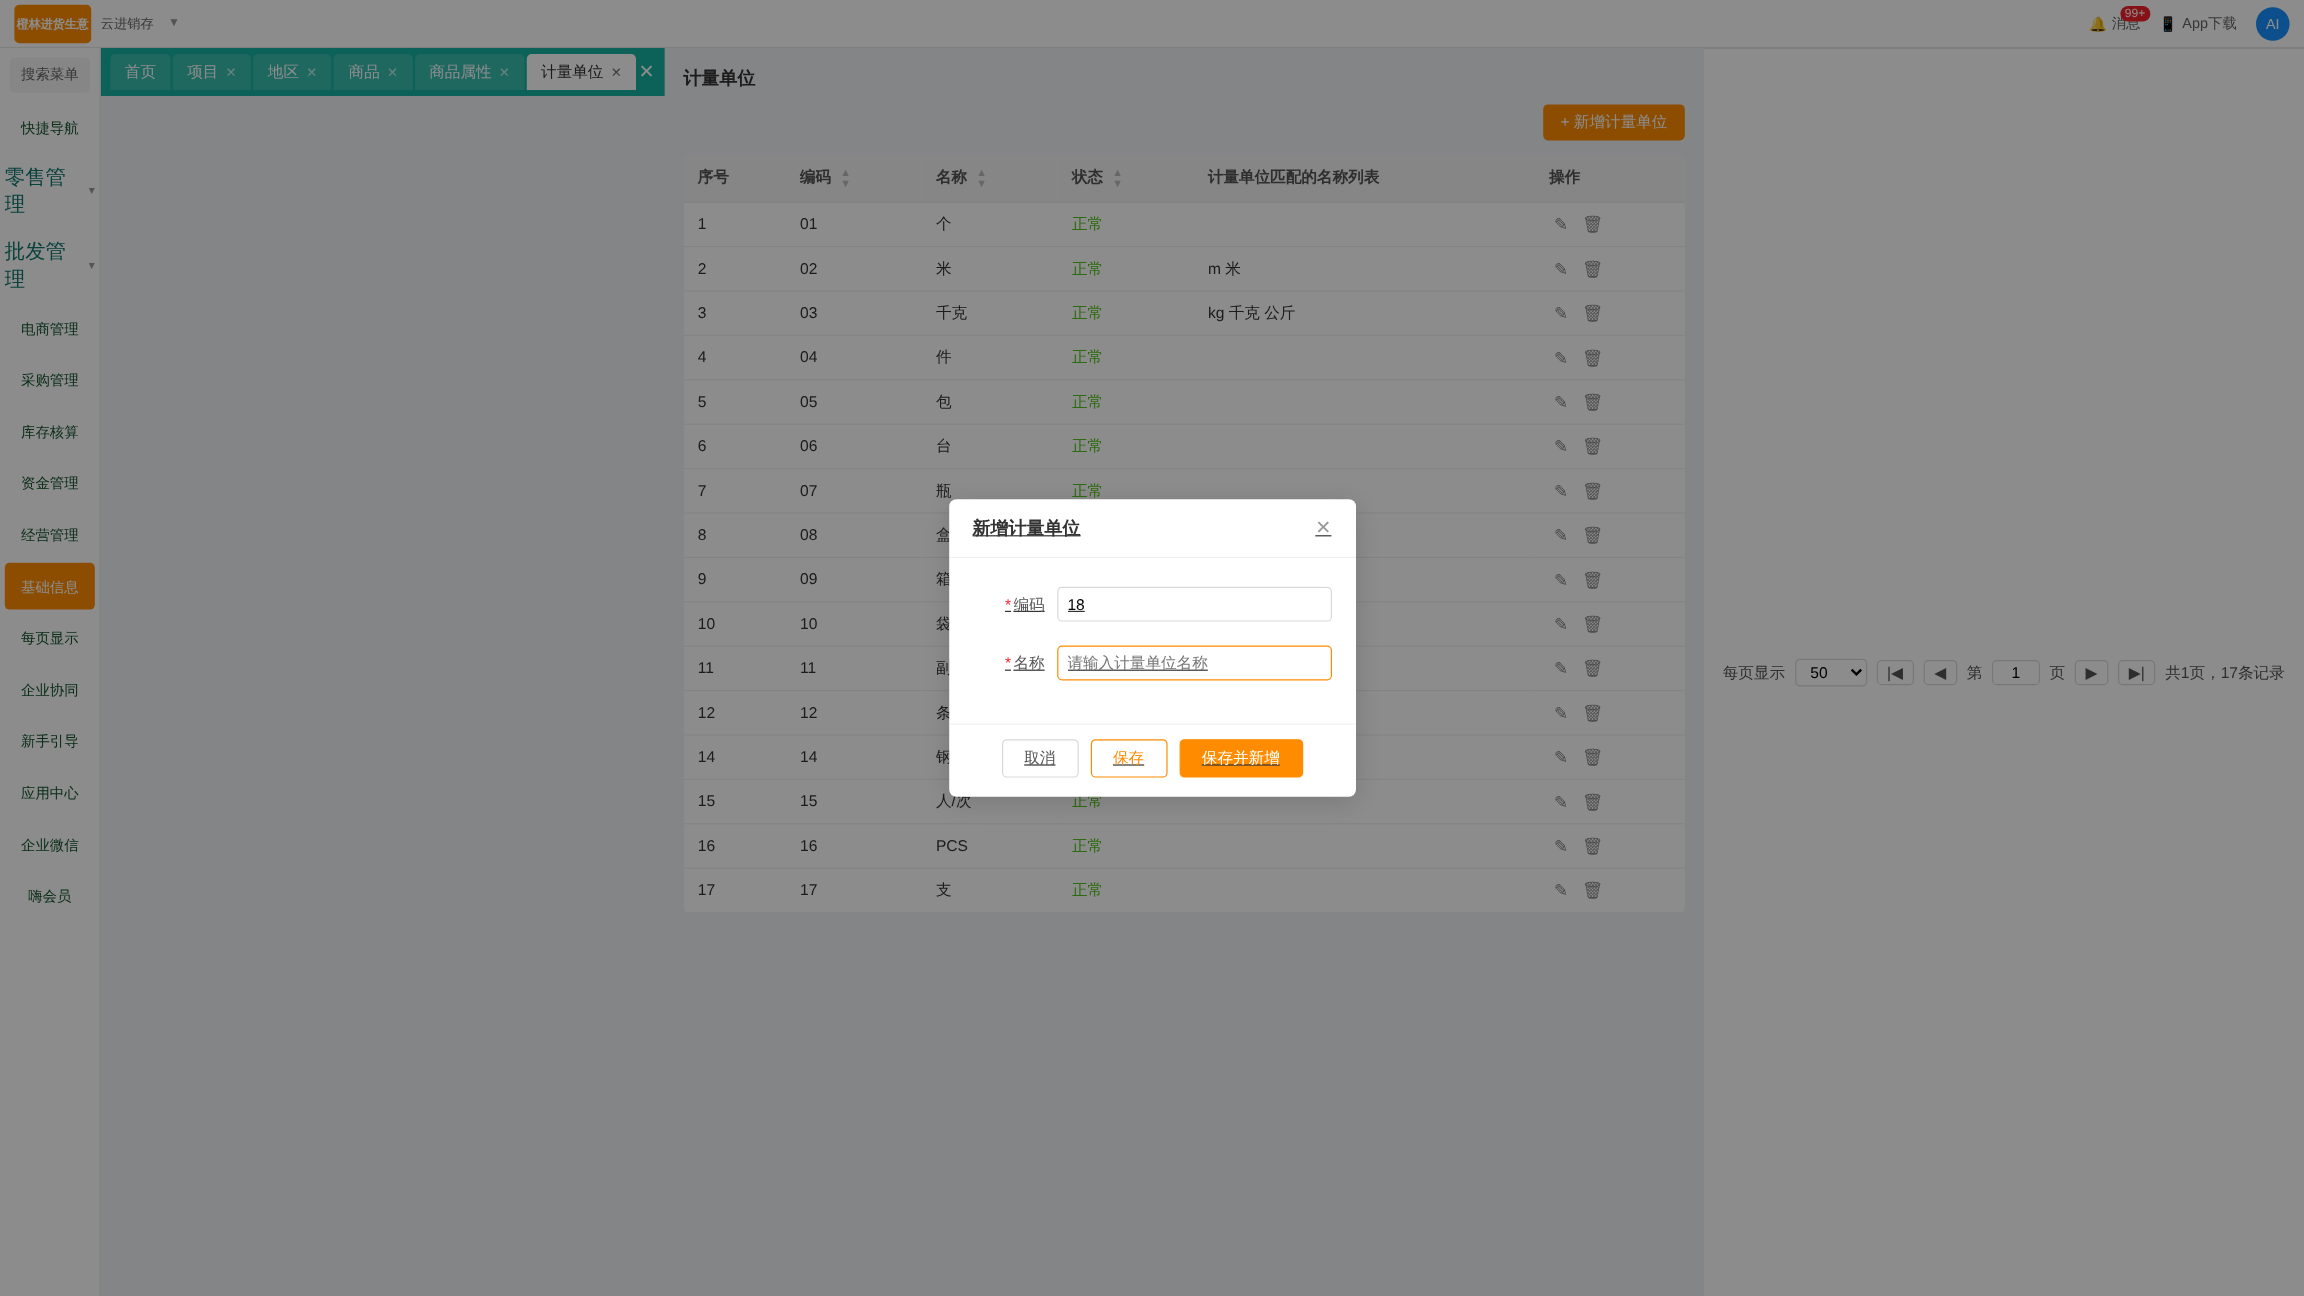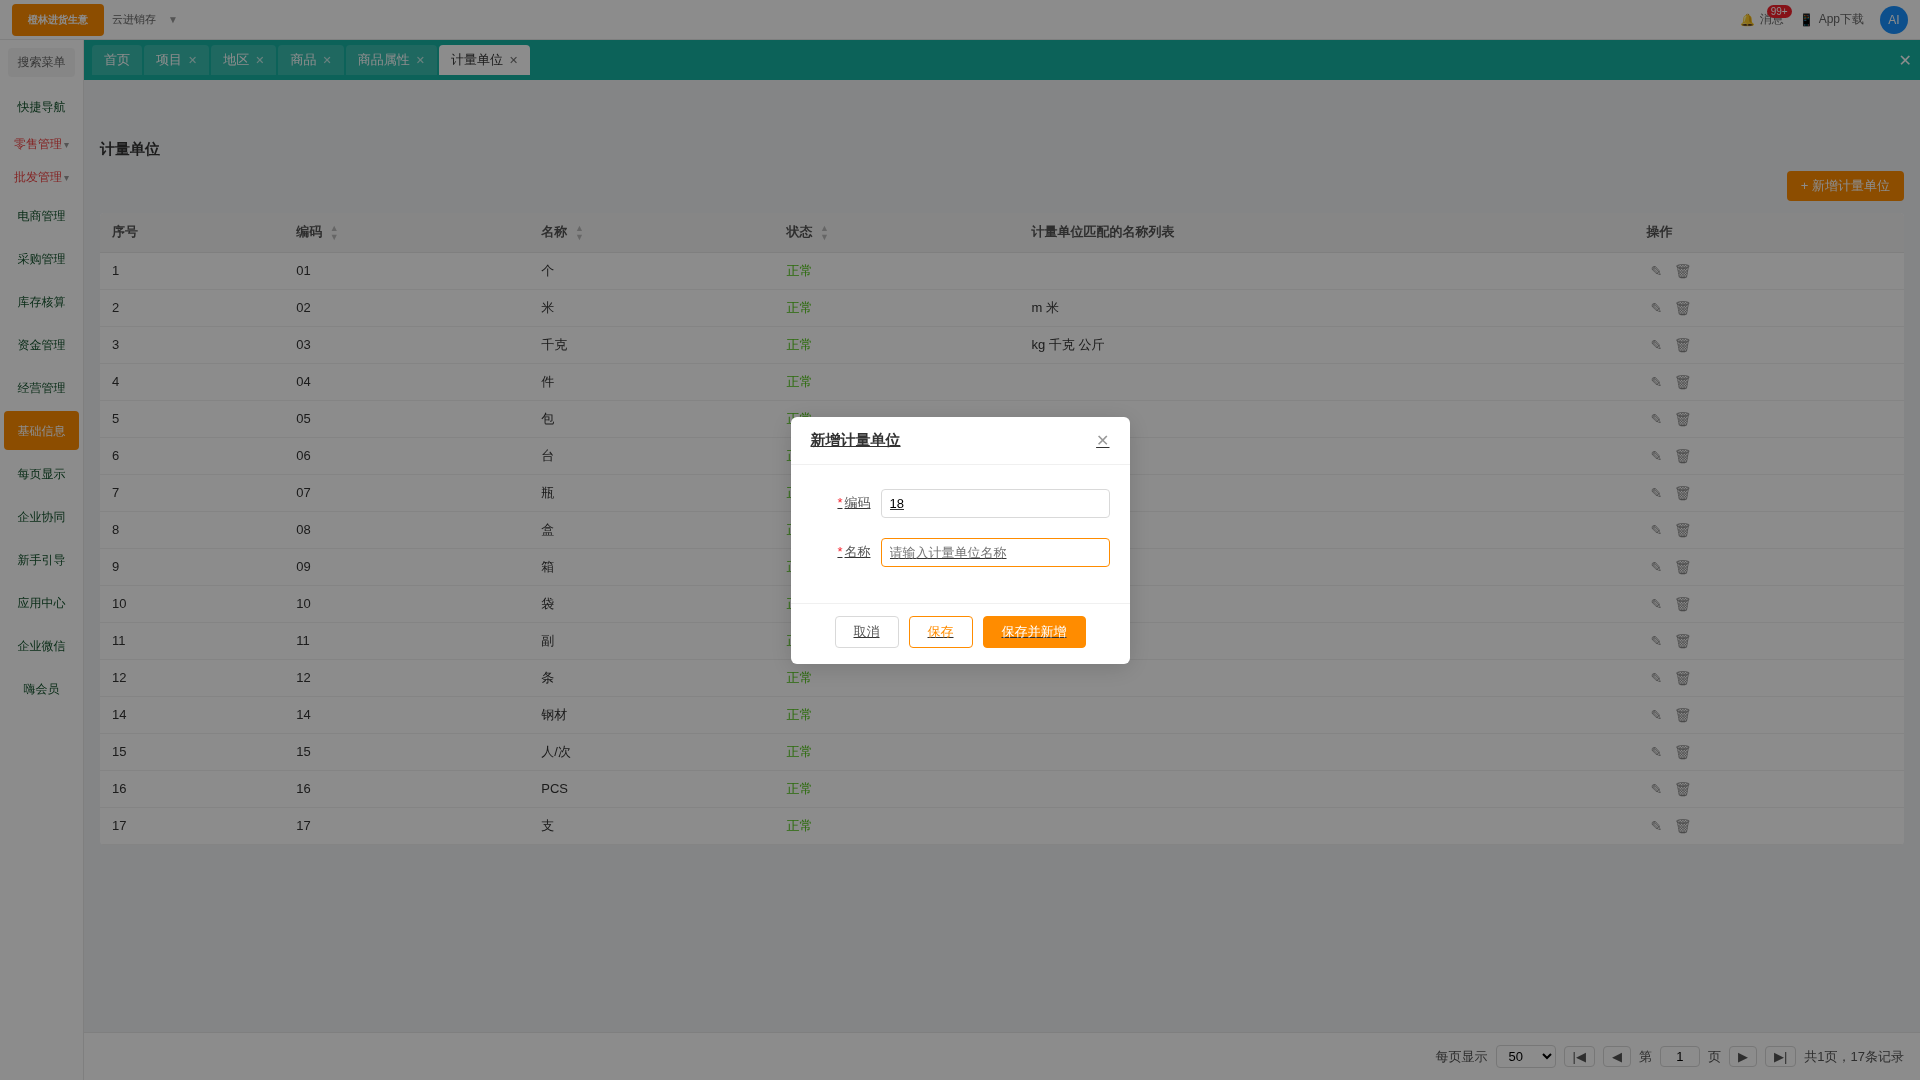--- a/index.html
+++ b/index.html
@@ -2,45 +2,45 @@
 <html><head>
   <meta charset="utf-8">
   <style>
     * { box-sizing: border-box; margin: 0; padding: 0; }
     body { font-family: 'Microsoft YaHei', SimHei, sans-serif; font-size: 13px; background: #f0f2f5; color: #333; }
 
     
     .app-container { display: flex; flex-direction: column; height: 1080px; width: 1920px; overflow: hidden; }
     .top-bar { height: 40px; background: #fff; border-bottom: 1px solid #e8e8e8; display: flex; align-items: center; padding: 0 12px; justify-content: space-between; }
     .top-bar-left { display: flex; align-items: center; gap: 8px; }
-    .logo { width: 92px; height: 32px; background: #ff8c00; border-radius: 4px; display: flex; align-items: center; justify-content: center; color: #fff; font-size: 14px; font-weight: bold; }
+    .logo { width: 64px; height: 32px; background: #ff8c00; border-radius: 4px; display: flex; align-items: center; justify-content: center; color: #fff; font-size: 14px; font-weight: bold; }
     .logo-sub { font-size: 11px; color: #666; }
     .dropdown-arrow { font-size: 10px; color: #999; margin-left: 4px; }
     .top-bar-right { display: flex; align-items: center; gap: 16px; }
     .notice-btn { display: flex; align-items: center; gap: 4px; color: #666; font-size: 12px; position: relative; }
     .badge { background: #f5222d; color: #fff; font-size: 10px; border-radius: 8px; padding: 1px 4px; position: absolute; top: -6px; right: -8px; }
     .app-download { display: flex; align-items: center; gap: 4px; color: #666; font-size: 12px; }
     .avatar { width: 28px; height: 28px; background: #1890ff; border-radius: 50%; display: flex; align-items: center; justify-content: center; color: #fff; font-size: 12px; }
     .user-info { display: flex; align-items: center; gap: 4px; }
 
     .main-layout { display: flex; flex: 1; overflow: hidden; }
 
     
     .sidebar { width: 84px; background: #fff; border-right: 1px solid #e8e8e8; display: flex; flex-direction: column; overflow-y: auto; }
     .sidebar-search { padding: 8px; }
     .sidebar-search-btn { width: 100%; padding: 6px 4px; background: #f5f5f5; border: none; border-radius: 4px; font-size: 12px; color: #666; cursor: pointer; text-align: center; }
     .sidebar-item { padding: 10px 4px; text-align: center; cursor: pointer; font-size: 12px; color: #14532d; border-radius: 4px; margin: 2px 4px; }
     .sidebar-item.active { background: #ff8c00; color: #fff; border-radius: 4px; }
     .sidebar-item-label { font-size: 12px; display: block; margin-top: 2px; }
     .sidebar-section { padding: 8px 4px; display: flex; align-items: center; justify-content: center; gap: 2px; }
-    .sidebar-section-label { font-size: 12px; color: #ef4444; }
+    .sidebar-section-label { font-size: 17px; color: #0f766e; }
     .sidebar-section-arrow { font-size: 10px; color: #999; }
 
     
-    .content-area { flex: 1; display: flex; flex-direction: column; overflow: hidden; gap: 44px; }
+    .content-area { flex: 1; display: flex; flex-direction: row; overflow: hidden; }
 
     
     .tab-bar { height: 40px; background: #17b3a3; display: flex; align-items: center; padding: 0 8px; gap: 2px; }
     .tab-item { height: 30px; padding: 0 12px; border-radius: 4px 4px 0 0; display: flex; align-items: center; gap: 6px; font-size: 13px; cursor: pointer; color: #fff; background: rgba(255,255,255,0.15); }
     .tab-item.active { background: #fff; color: #333; }
     .tab-close { font-size: 11px; color: inherit; opacity: 0.7; cursor: pointer; }
     .tab-bar-close { margin-left: auto; color: #fff; cursor: pointer; font-size: 16px; }
 
     
     .main-content { flex: 1; background: #f0f2f5; overflow: auto; padding: 16px; }

